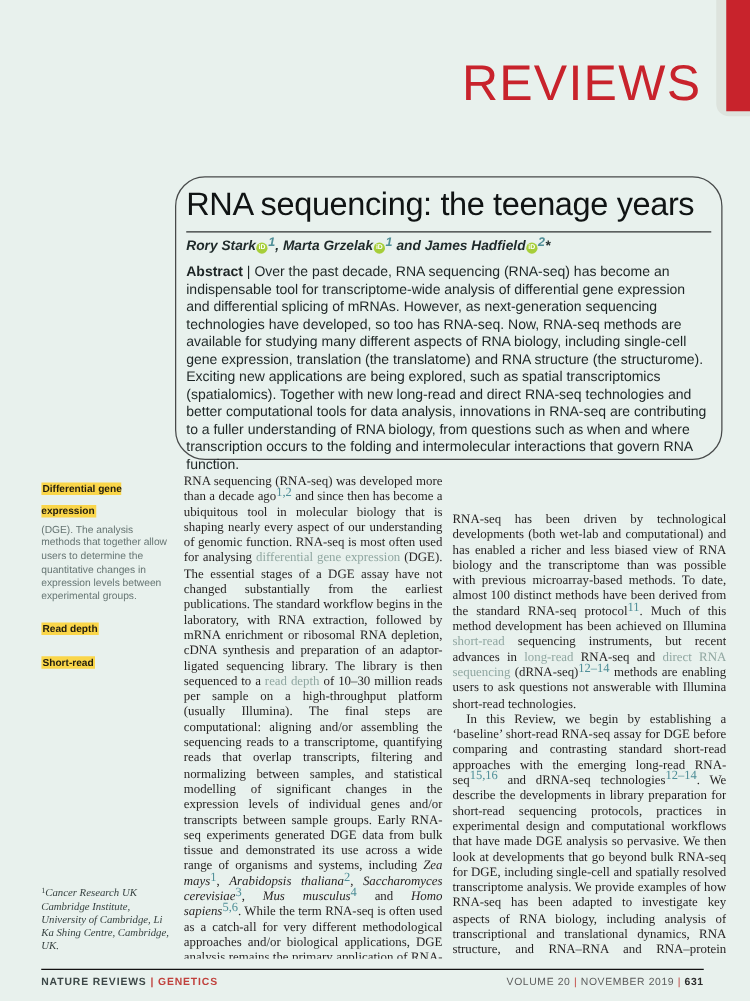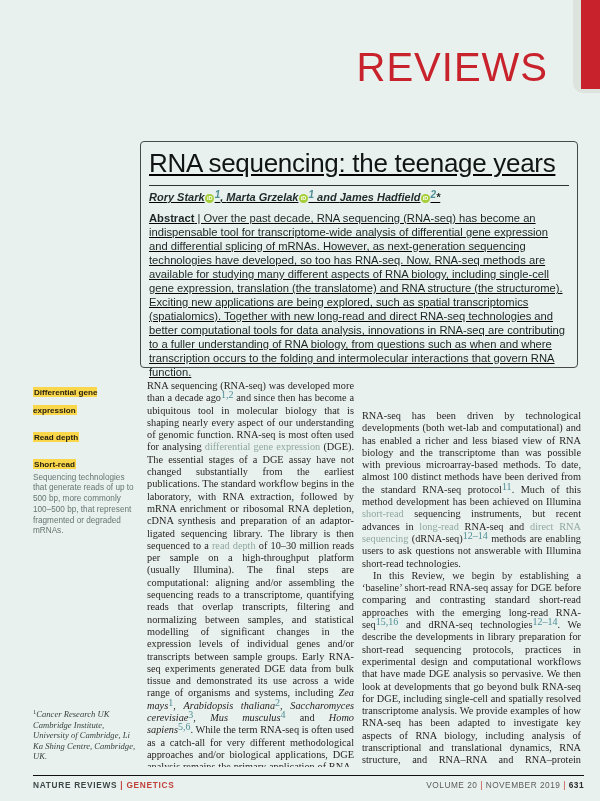--- a/index.html
+++ b/index.html
@@ -2,37 +2,37 @@
 <html><head>
 <meta charset="utf-8">
 <style>
   html,body{margin:0;padding:0;}
   body{
     width:600px;height:801px;position:relative;overflow:hidden;
     background:#e8f1ed;font-family:"Liberation Sans",sans-serif;
   }
   
   .brand{
-    position:absolute;top:47px;right:52px;
+    position:absolute;top:47px;right:39px;
     font-size:40px;line-height:1;color:#c8232c;
     letter-spacing:1px;font-weight:400;
   }
   .corner-tab{
     position:absolute;top:0;right:0;width:27px;height:93px;
     background:#dde3dd;border-radius:0 0 0 10px;
   }
   .corner-tab-red{
     position:absolute;top:0;right:0;width:19px;height:89px;
     background:#c8232c;
   }
   
   .title-box{
     position:absolute;left:140px;top:141px;width:438px;height:227px;
-    border:1.5px solid #474a4a;border-radius:4px;
-    padding:4px 8px 6px 8px;box-sizing:border-box;text-decoration:underline;
+    border:1.5px solid #474a4a;border-radius:24px;
+    padding:4px 8px 6px 8px;box-sizing:border-box;
   }
   .article-title{
     margin:2px 0 6px 0;font-size:26px;font-weight:500;
     letter-spacing:-0.3px;color:#101414;
   }
   .title-rule{border:none;border-top:1.3px solid #2e3232;margin:0 0 5px 0;}
   .authors{
     font-size:11px;font-weight:bold;font-style:italic;
     color:#1f2a2a;margin-bottom:8px;
   }
@@ -75,21 +75,21 @@
   .sg-supdark{font-size:6.5px;vertical-align:3px;color:#35403f;line-height:0;font-style:normal;}
   .sg-sep{color:#c0413c;}
   .orcid{
     display:inline-block;width:9px;height:9px;border-radius:50%;
     background:#a6ce39;color:#fff;font-size:5.5px;line-height:9.5px;
     text-align:center;font-style:normal;font-weight:bold;
     vertical-align:1.5px;margin:0 0.5px;
   }
   
   .footer{
-    position:absolute;left:33px;right:16px;bottom:11px;
+    position:absolute;left:33px;right:37px;bottom:11px;
     border-top:1.6px solid #121212;padding-top:4px;
     display:flex;justify-content:space-between;align-items:baseline;
   }
   .footer-left{font-size:8.3px;font-weight:bold;letter-spacing:0.7px;color:#3c4747;}
   .footer-right{font-size:8.3px;letter-spacing:0.5px;color:#5b5b5b;}
   .footer-right .sg-b{color:#2c2c2c;}
 </style>
 </head>
 <body>
 
@@ -104,29 +104,29 @@
   <div class="abstract"><span class="sg-b">Abstract</span><span class="sg-plain"> | Over the past decade, RNA sequencing (RNA-seq) has become an indispensable tool for transcriptome-wide analysis of differential gene expression and differential splicing of mRNAs. However, as next-generation sequencing technologies have developed, so too has RNA-seq. Now, RNA-seq methods are available for studying many different aspects of RNA biology, including single-cell gene expression, translation (the translatome) and RNA structure (the structurome). Exciting new applications are being explored, such as spatial transcriptomics (spatialomics). Together with new long-read and direct RNA-seq technologies and better computational tools for data analysis, innovations in RNA-seq are contributing to a fuller understanding of RNA biology, from questions such as when and where transcription occurs to the folding and intermolecular interactions that govern RNA function.</span></div>
 </div>
 
 <div class="content">
 
   <div class="sidebar">
     <div>
 
         <div class="glossary-entry">
           <span class="g-term">Differential gene expression</span>
+          <div class="g-def">(DGE). The analysis methods that together allow users to determine the quantitative changes in expression levels between experimental groups.</div>
         </div>
 
         <div class="glossary-entry">
           <span class="g-term">Read depth</span>
         </div>
 
         <div class="glossary-entry">
           <span class="g-term">Short-read</span>
-          <div class="g-def">Sequencing technologies that generate reads of up to 500 bp, more commonly 100–500 bp, that represent fragmented or degraded mRNAs.</div>
         </div>
       </div>
     <div class="aff-block">
       <div>
 
           <div class="aff"><span class="sg-supdark">1</span><span class="sg-i">Cancer Research UK Cambridge Institute, University of Cambridge, Li Ka Shing Centre, Cambridge, UK.</span></div>
 
         </div>
 
     </div>

